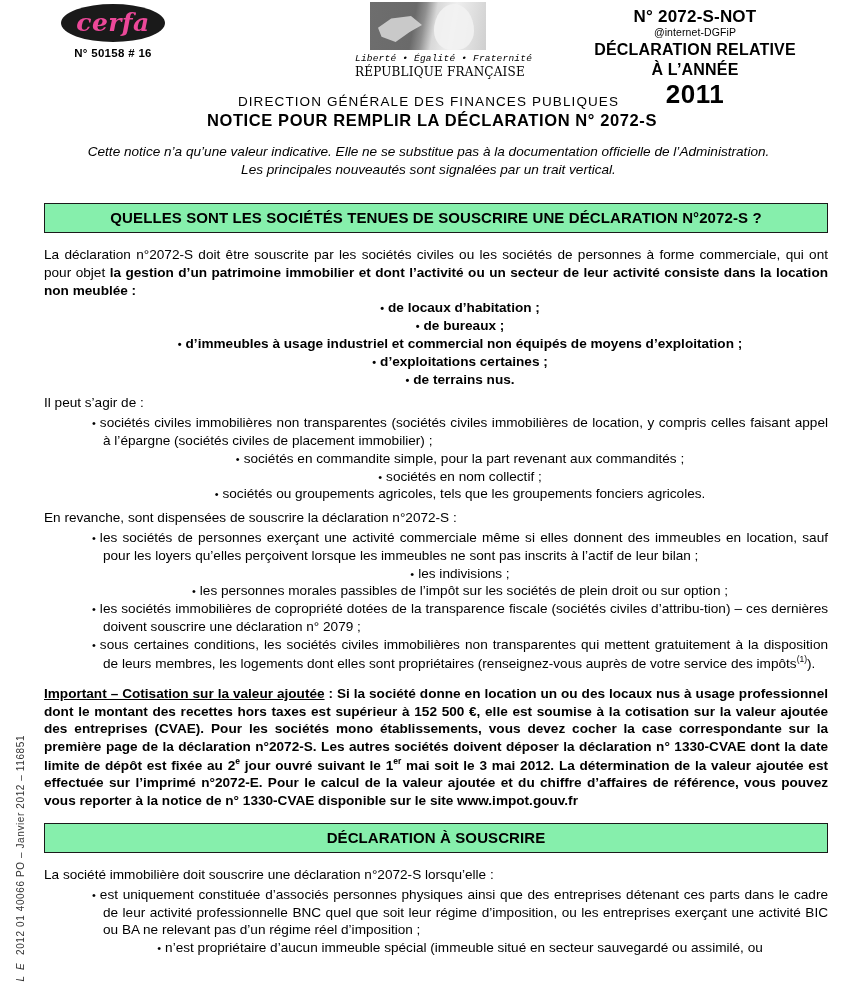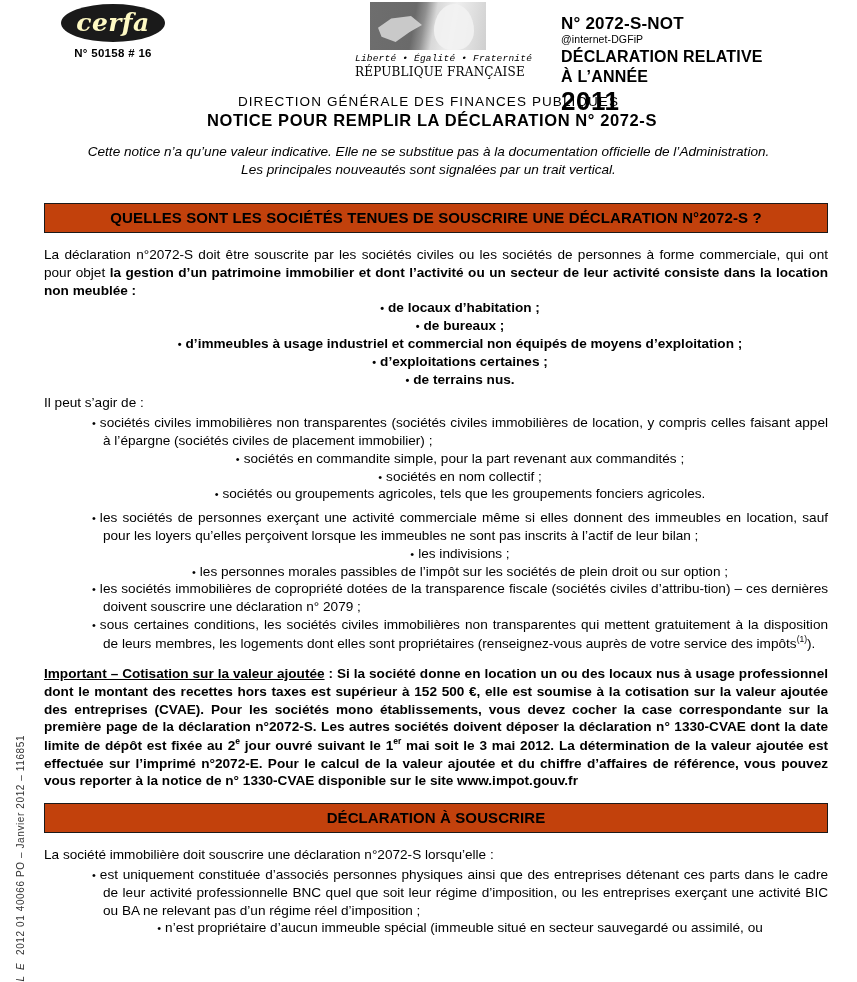--- a/index.html
+++ b/index.html
@@ -33,21 +33,21 @@
     width: 104px;
     height: 38px;
     border-radius: 52px / 19px;
     background: #1a1a1a;
     margin: 0 auto;
     display: flex;
     align-items: center;
     justify-content: center;
   }
   #cerfa-word {
-    color: #fef9c3;
+    color: #ec4899;
     font-family: "DejaVu Serif", serif;
     font-style: italic;
     font-weight: bold;
     font-size: 25px;
     letter-spacing: 0.4px;
     line-height: 1;
     padding-bottom: 2px;
   }
   #cerfa-num {
     margin-top: 5px;
@@ -103,23 +103,23 @@
     font-size: 12px;
     font-variant: small-caps;
     letter-spacing: .2px;
     margin-top: 1px;
     white-space: nowrap;
   }
 
   #decl-block {
     position: absolute;
     right: 28px;
-    top: 14px;
+    top: 7px;
     width: 268px;
-    text-align: left;
+    text-align: center;
     line-height: 1.12;
   }
   #form-no {
     font-size: 17px;
     font-weight: bold;
     letter-spacing: .2px;
   }
   #internet-tag {
     font-size: 10.5px;
     margin-top: 1px;
@@ -166,21 +166,21 @@
   
   #content {
     position: absolute;
     left: 44px;
     top: 203px;
     width: 784px;
   }
 
   .section-head {
     border: 1.4px solid #1a1a1a;
-    background: #c2410c;
+    background: #86efac;
     text-align: center;
     font-size: 15px;
     font-weight: bold;
     letter-spacing: .1px;
     padding: 5px 0 6px 0;
     margin-bottom: 13px;
   }
 
   p.para {
     font-size: 13.6px;
@@ -296,20 +296,21 @@
   <p class="para lead nojust">Il peut s’agir de :</p>
 
   <ul class="blist">
     <li>sociétés civiles immobilières non transparentes (sociétés civiles immobilières de location, y compris celles faisant appel à l’épargne (sociétés civiles de placement immobilier) ;</li>
     <li class="nojust">sociétés en commandite simple, pour la part revenant aux commandités ;</li>
     <li class="nojust">sociétés en nom collectif ;</li>
     <li class="nojust">sociétés ou groupements agricoles, tels que les groupements fonciers agricoles.</li>
   </ul>
 
   <div class="gap-s"></div>
+  <p class="para lead nojust">En revanche, sont dispensées de souscrire la déclaration n°2072-S :</p>
 
   <ul class="blist">
     <li>les sociétés de personnes exerçant une activité commerciale même si elles donnent des immeubles en location, sauf pour les loyers qu’elles perçoivent lorsque les immeubles ne sont pas inscrits à l’actif de leur bilan ;</li>
     <li class="nojust">les indivisions ;</li>
     <li class="nojust">les personnes morales passibles de l’impôt sur les sociétés de plein droit ou sur option ;</li>
     <li>les sociétés immobilières de copropriété dotées de la transparence fiscale (sociétés civiles d’attribu-tion) – ces dernières doivent souscrire une déclaration n° 2079 ;</li>
     <li><span>sous certaines conditions, les sociétés civiles immobilières non transparentes qui mettent gratuitement à la disposition de leurs membres, les logements dont elles sont propriétaires (renseignez-vous auprès de votre service des impôts</span><sup>(1)</sup><span>).</span></li>
   </ul>
 
   <div class="gap-l"></div>

